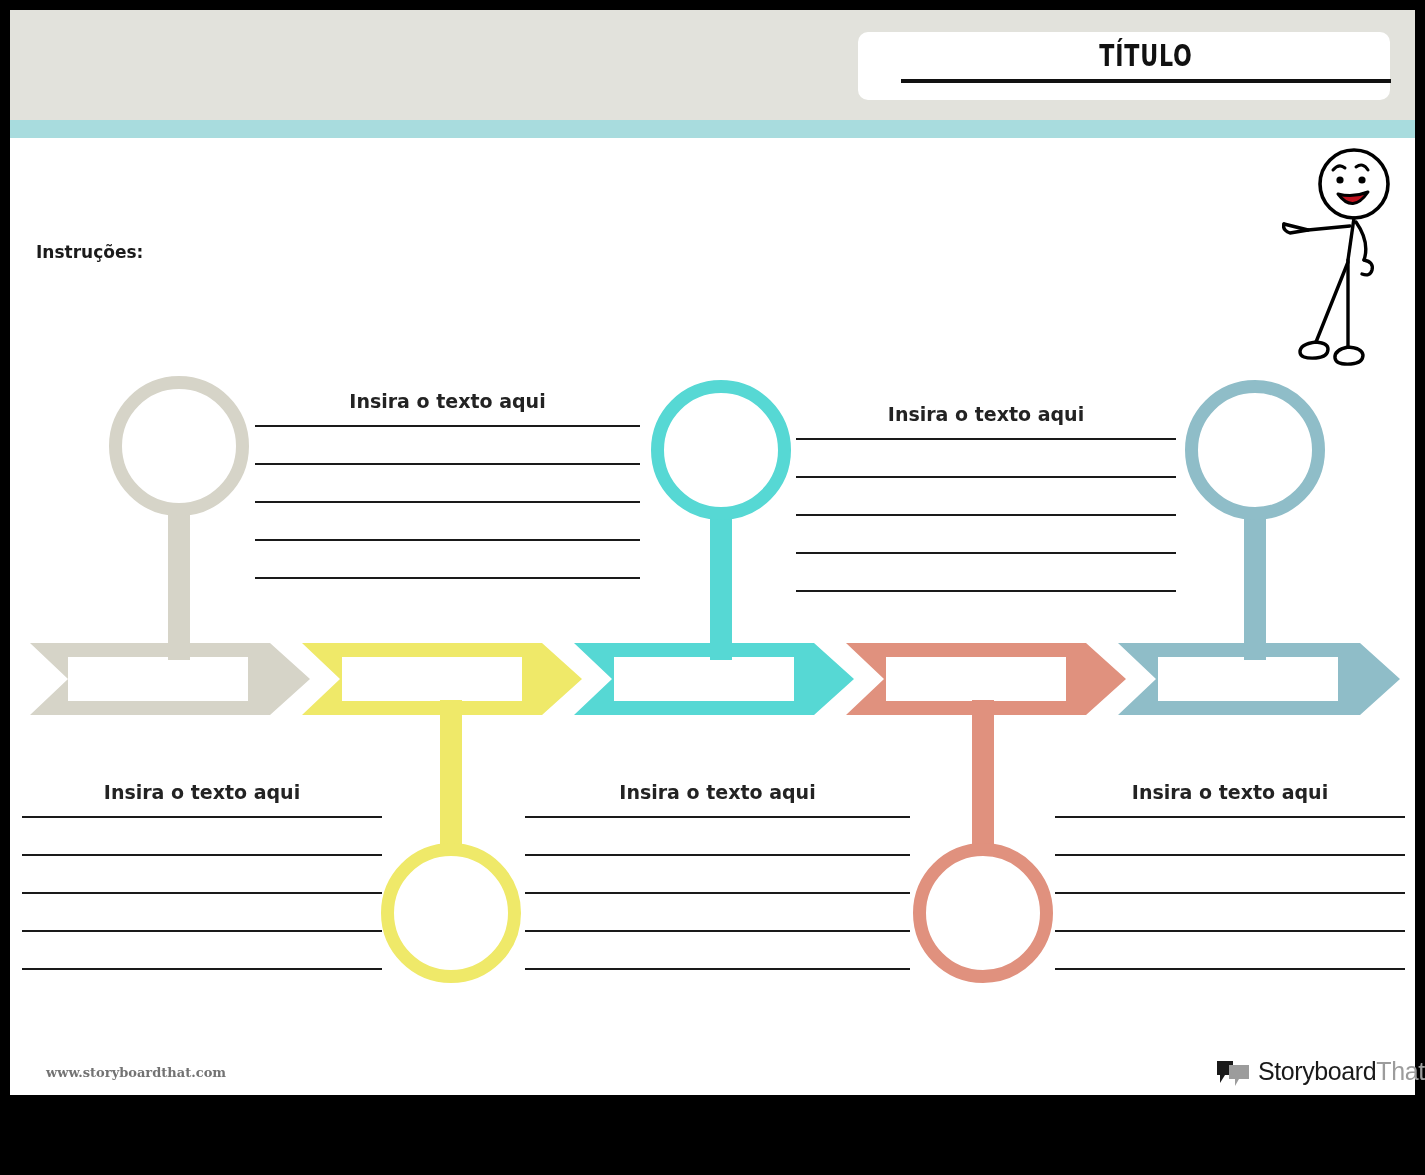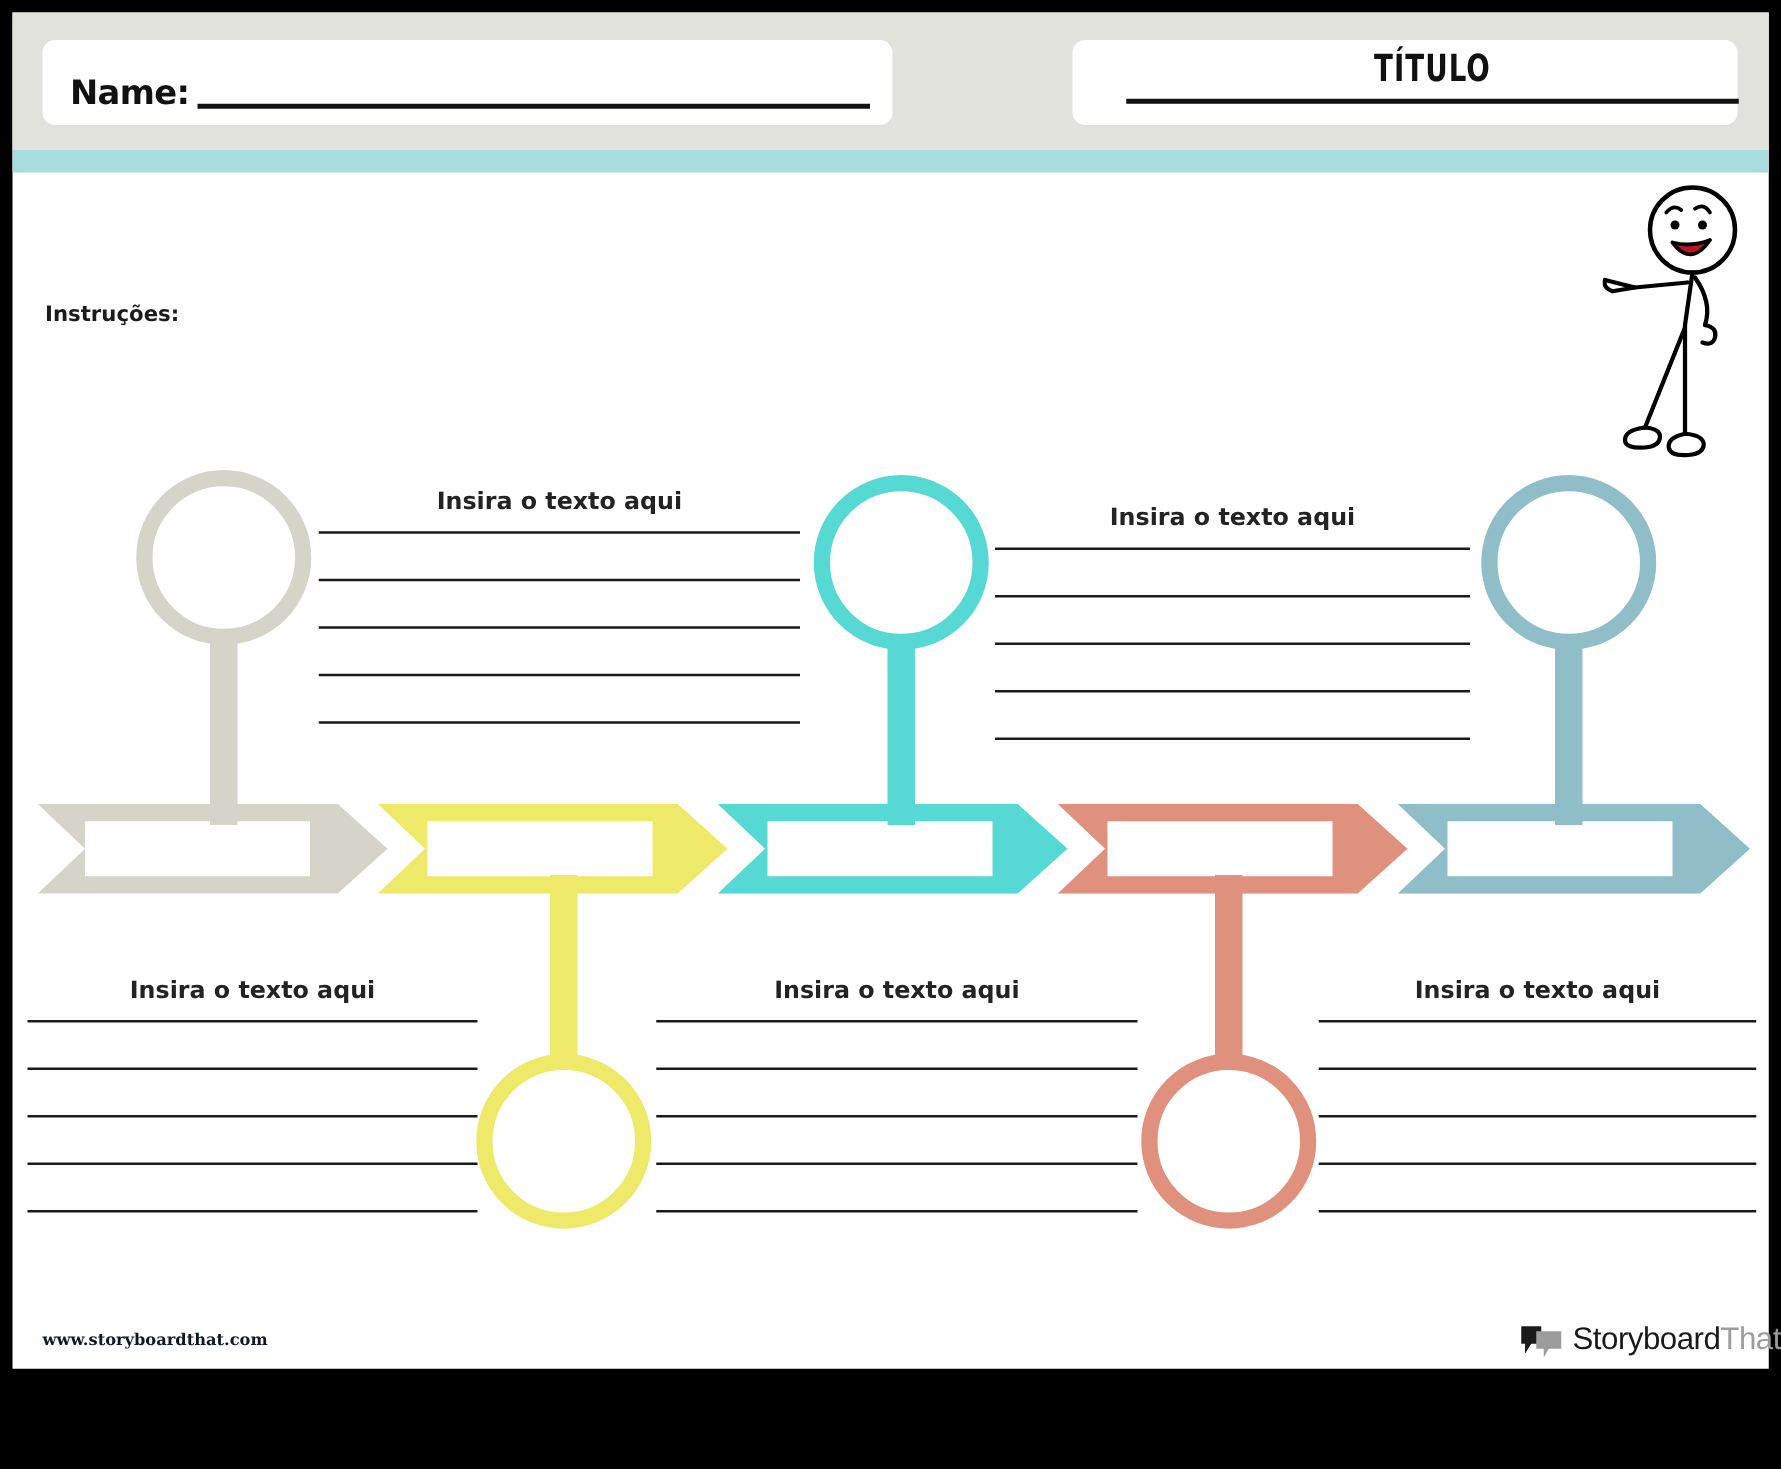--- a/index.html
+++ b/index.html
@@ -179,26 +179,26 @@
   .rule {
     height: 2px;
     background: #1a1a1a;
     width: 100%;
   }
   .rule + .rule { margin-top: 36px; }
 
   
   .footer-url {
     position: absolute;
-    left: 24px;
+    left: 36px;
     top: 1055px;
     font-family: "DejaVu Serif", serif;
     font-weight: bold;
     font-size: 13px;
-    color: #0f172a;
+    color: #737373;
   }
   .footer-logo {
     position: absolute;
     left: 1206px;
     top: 1047px;
     display: flex;
     align-items: flex-end;
     gap: 8px;
   }
   .logo-mark { position: relative; width: 34px; height: 26px; }
@@ -212,26 +212,20 @@
 </style>
 </head>
 <body>
 
 <div id="page">
   <div id="sheet">
 
     <div class="header-band"></div>
     <div class="accent-stripe"></div>
 
-    <div class="name-box">
-      <div class="name-row">
-        <span class="name-label">Name:</span>
-        <span class="name-rule"></span>
-      </div>
-    </div>
 
     <div class="title-box">
       <span class="title-text">TÍTULO</span>
       <span class="title-rule"></span>
     </div>
 
     <div class="instructions-label">Instruções:</div>
 
     <div class="stick-figure">
       <svg viewBox="0 0 120 235" width="120" height="235" fill="none" stroke="#000000" stroke-width="3.4" stroke-linecap="round" stroke-linejoin="round">

